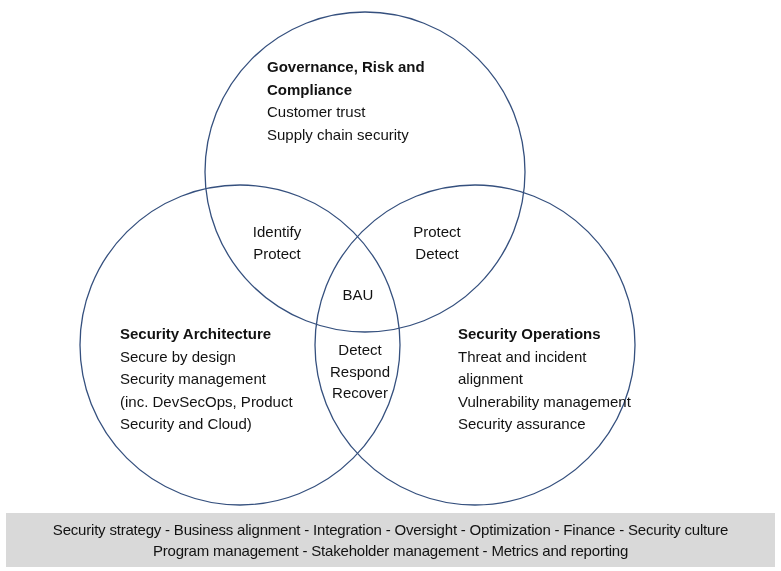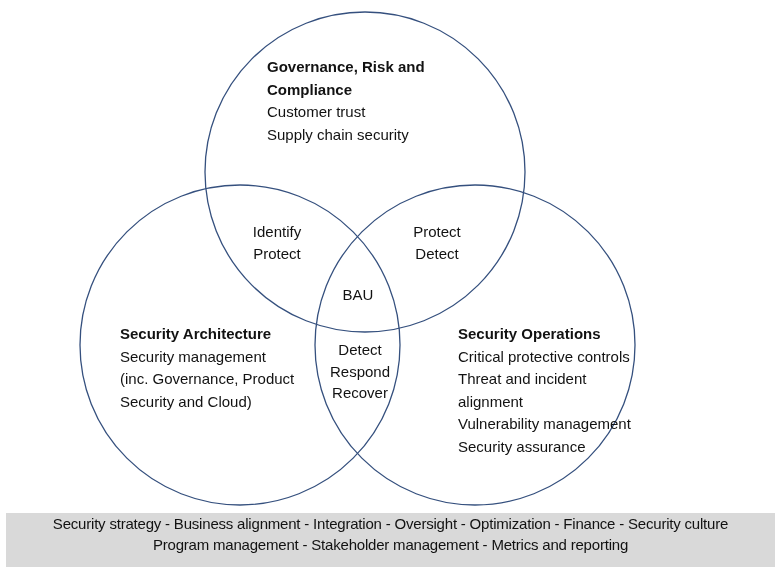--- a/index.html
+++ b/index.html
@@ -43,21 +43,21 @@
     text-align: center;
     white-space: nowrap;
   }
   .overlap .line { line-height: 21.5px; }
   .footer-bar {
     position: absolute;
     left: 6px; right: 6px;
     top: 513px; height: 54px;
     background: var(--footer-bg);
     text-align: center;
-    padding-top: 0;
+    padding-top: 6px;
   }
   .footer-bar .line {
     font-size: 15px;
     line-height: 21px;
     letter-spacing: -0.2px;
   }
 </style>
 </head>
 <body>
 
@@ -85,34 +85,34 @@
     <div class="line">Protect</div>
     <div class="line">Detect</div>
   </div>
 
   <div class="overlap" style="left:358px; top:284px;text-align:center;">
     <div class="line">BAU</div>
   </div>
 
   <div class="block" style="left:120px; top:323px;">
     <div class="line bold">Security Architecture</div>
+    <div class="line">Secure by design</div>
     <div class="line">Security management</div>
-    <div class="line">(inc. Governance, Product</div>
+    <div class="line">(inc. DevSecOps, Product</div>
     <div class="line">Security and Cloud)</div>
   </div>
 
   <div class="overlap" style="left:360px; top:339px;">
     <div class="line">Detect</div>
     <div class="line">Respond</div>
     <div class="line">Recover</div>
   </div>
 
   <div class="block" style="left:416px; top:323px;margin-left:42px;">
     <div class="line bold">Security Operations</div>
-    <div class="line">Critical protective controls</div>
     <div class="line">Threat and incident</div>
     <div class="line">alignment</div>
     <div class="line">Vulnerability management</div>
     <div class="line">Security assurance</div>
   </div>
 
   <div class="footer-bar">
     <div class="line">Security strategy - Business alignment - Integration - Oversight - Optimization - Finance - Security culture</div>
     <div class="line">Program management - Stakeholder management - Metrics and reporting</div>
   </div>

